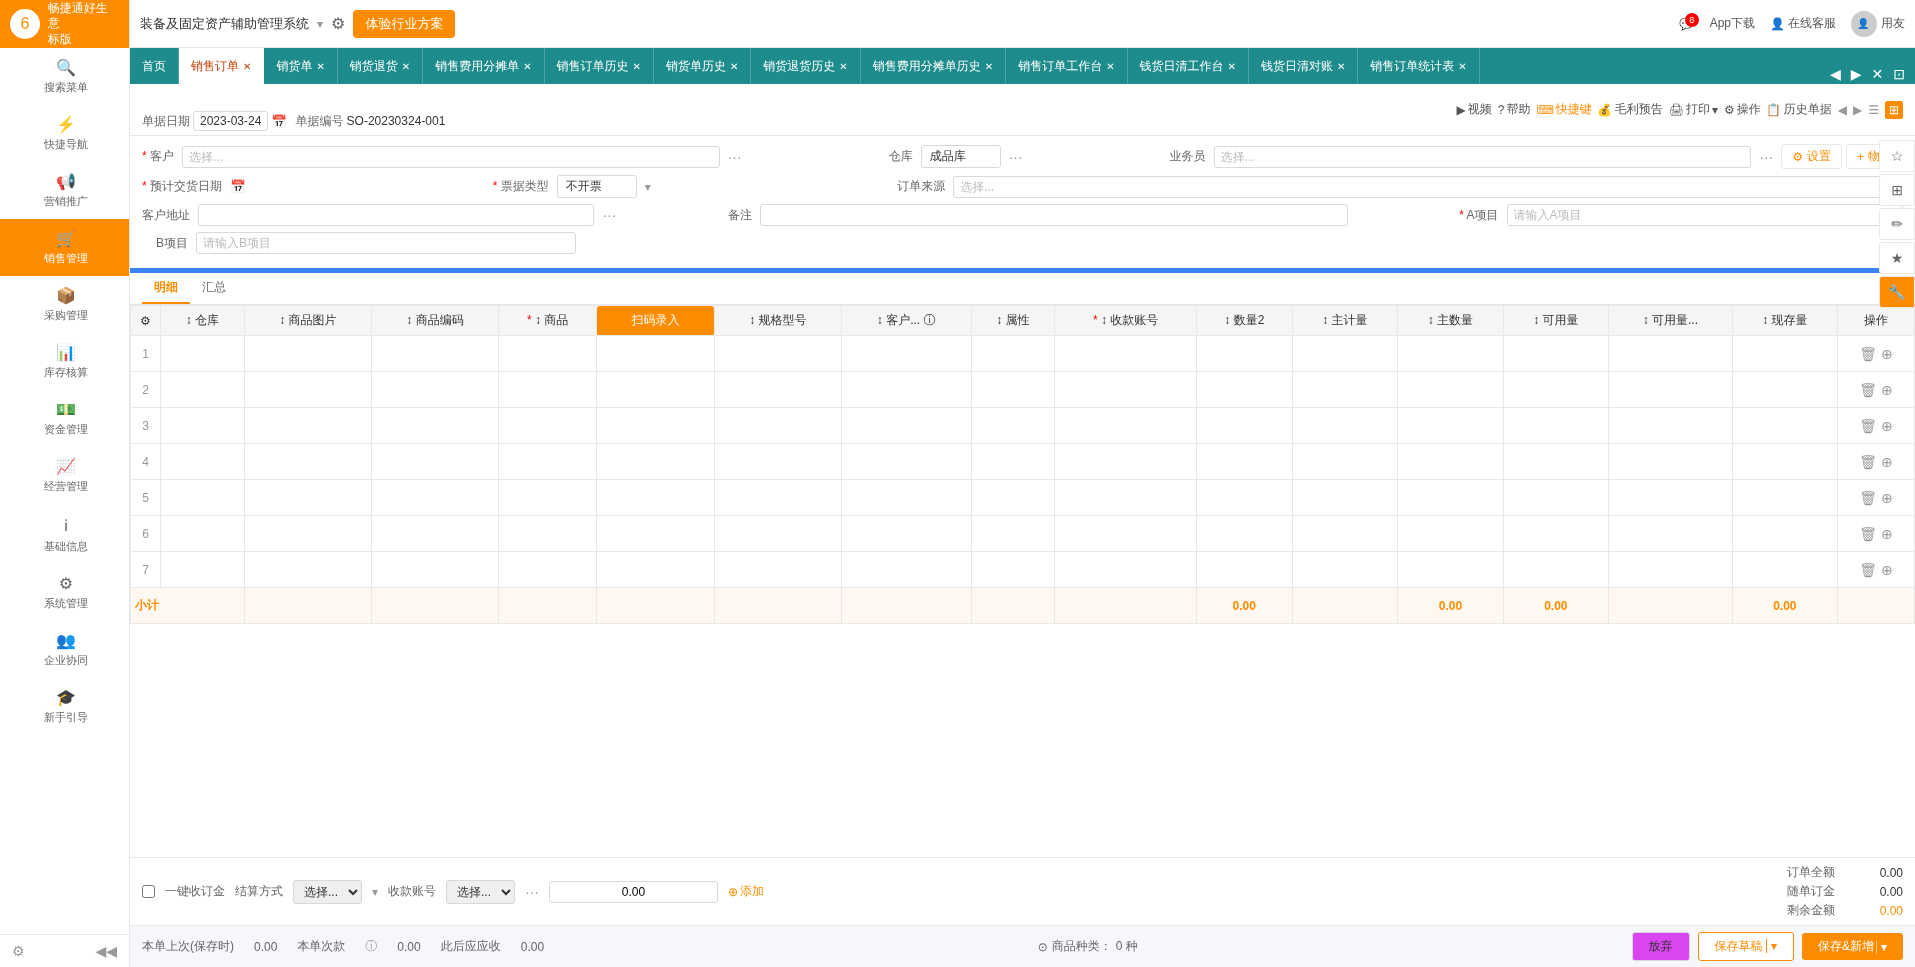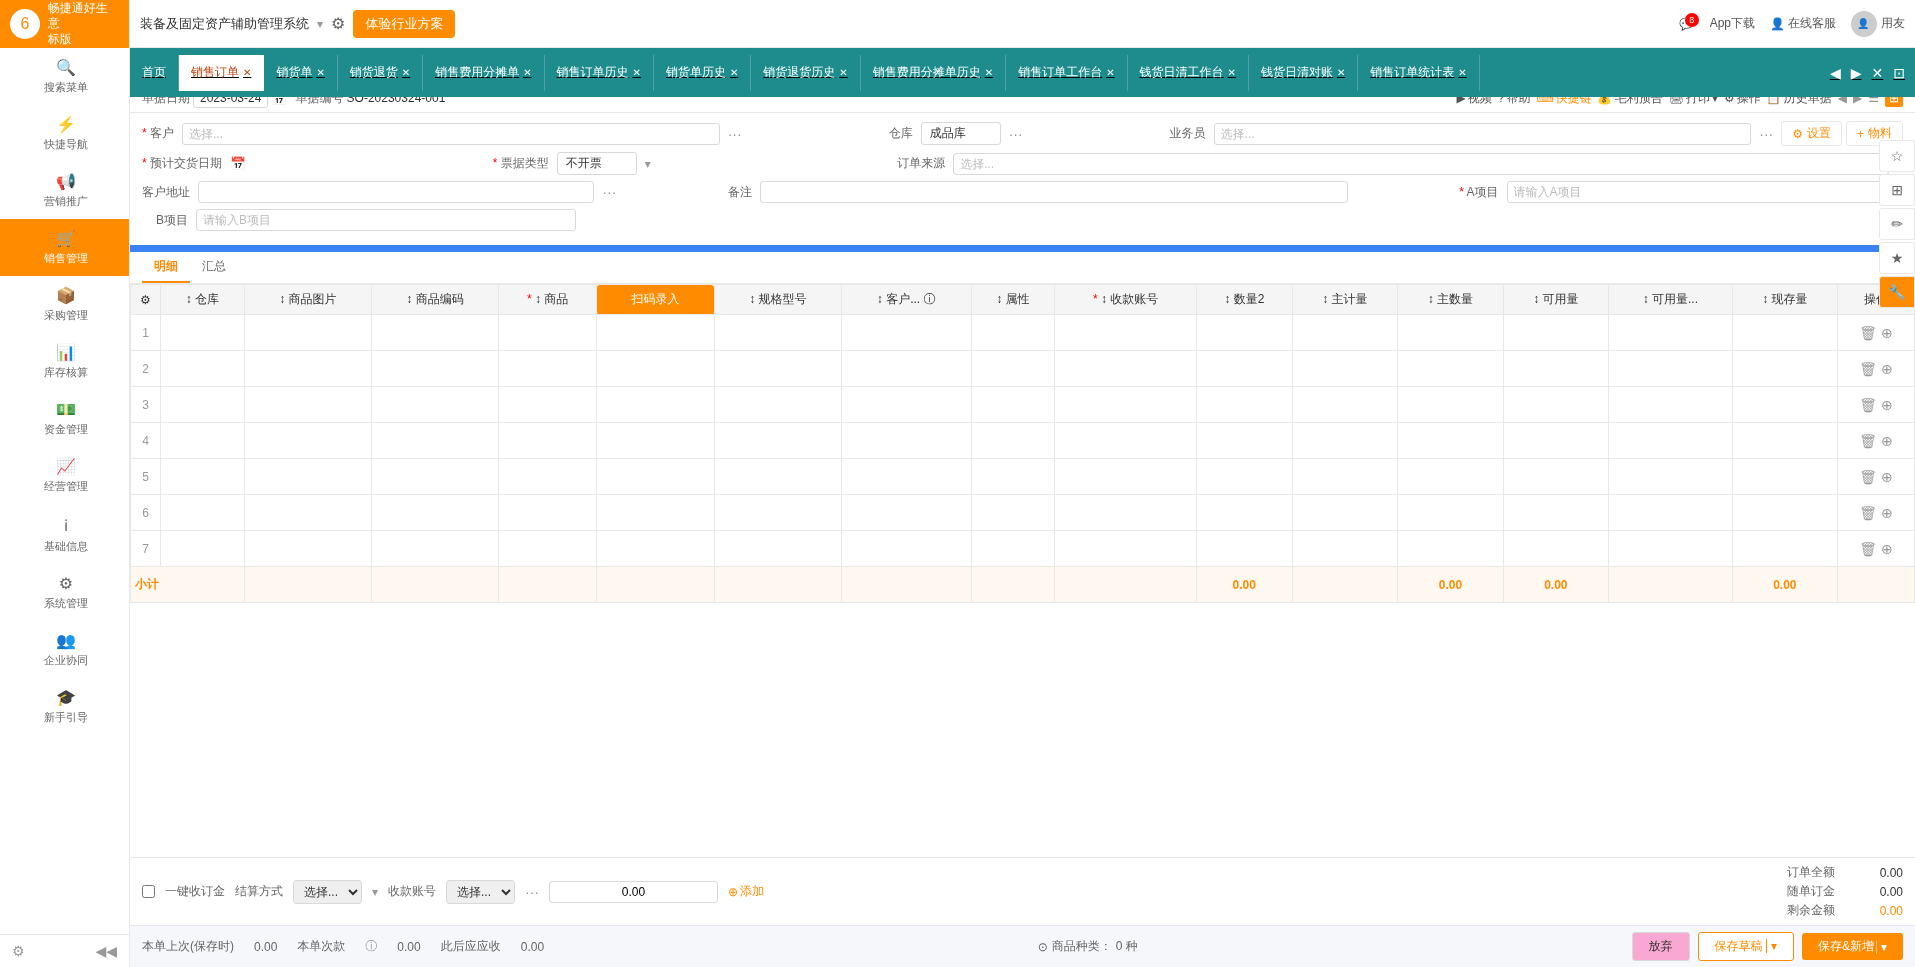--- a/index.html
+++ b/index.html
@@ -42,42 +42,42 @@
       padding: 5px 12px; cursor: pointer; font-size: 13px;
     }
     .topbar-right { margin-left: auto; display: flex; align-items: center; gap: 15px; color: #555; }
     .notification-badge { position: relative; display: inline-block; }
     .badge-dot { position: absolute; top: -4px; right: -4px; background: #f00; border-radius: 50%; width: 14px; height: 14px; font-size: 9px; color: #fff; display: flex; align-items: center; justify-content: center; }
     .topbar-user { display: flex; align-items: center; gap: 4px; cursor: pointer; }
     .user-avatar { width: 26px; height: 26px; background: #ccc; border-radius: 50%; display: flex; align-items: center; justify-content: center; font-size: 10px; }
 
     
     .tabbar {
-      position: fixed; left: 130px; top: 48px; right: 0; height: 49px;
-      background: #1e8c8c; display: flex; align-items: center; overflow: hidden; z-index: 99; text-decoration: underline;
+      position: fixed; left: 130px; top: 48px; right: 0; height: 36px;
+      background: #1e8c8c; display: flex; align-items: flex-end; overflow: hidden; z-index: 99;
     }
     .tab {
       height: 36px; display: flex; align-items: center; padding: 0 12px;
       color: #fff; white-space: nowrap; cursor: pointer; font-size: 12px; gap: 4px;
       border-right: 1px solid rgba(255,255,255,0.2);
     }
     .tab.active { background: #fff; color: #c2410c; }
     .tab-close { font-size: 10px; cursor: pointer; color: inherit; }
     .tabbar-arrows { margin-left: auto; display: flex; gap: 2px; padding: 0 6px; }
     .tabbar-arrow { color: #fff; cursor: pointer; font-size: 14px; padding: 2px 4px; }
 
     
     .main {
       position: fixed; left: 130px; top: 84px; right: 0; bottom: 0;
       background: #f5f7fa; overflow: hidden; display: flex; flex-direction: column;
     }
 
     
     .form-area {
-      background: #fff; padding: 8px 12px; border-bottom: 7px solid #3b82f6;
+      background: #fff; padding: 8px 12px; border-bottom: 5px solid #3b82f6;
     }
     .form-row { display: flex; align-items: center; gap: 8px; margin-bottom: 6px; flex-wrap: nowrap; }
     .form-label { color: #666; white-space: nowrap; font-size: 12px; }
     .form-label.required::before { content: '* '; color: #f00; }
     .form-value { color: #333; font-size: 12px; }
     .form-input {
       border: 1px solid #d9d9d9; border-radius: 3px; padding: 3px 6px;
       color: #333; background: #fff; font-size: 12px; outline: none; min-width: 100px;
     }
     .form-input::placeholder { color: #bbb; }
@@ -129,21 +129,21 @@
     .amount-value { color: #333; min-width: 60px; text-align: right; }
 
     
     .status-bar {
       background: #f5f7fa; border-top: 1px solid #e8e8e8; padding: 6px 12px;
       display: flex; align-items: center; gap: 20px; font-size: 12px; color: #666;
     }
     .status-bar-right { margin-left: auto; display: flex; align-items: center; gap: 8px; }
     .discard-btn {
       border: 1px solid #d9d9d9; border-radius: 3px; padding: 5px 16px;
-      background: #f9a8d4; cursor: pointer; font-size: 12px; color: #333;
+      background: #d946ef; cursor: pointer; font-size: 12px; color: #333;
     }
     .save-draft-btn {
       border: 1px solid #ff8c00; border-radius: 3px; padding: 5px 16px;
       background: #fff; cursor: pointer; font-size: 12px; color: #ff8c00;
     }
     .save-new-btn {
       background: #ff8c00; color: #fff; border: none; border-radius: 3px;
       padding: 5px 16px; cursor: pointer; font-size: 12px; display: flex; align-items: center; gap: 2px;
     }
 
@@ -156,21 +156,21 @@
       width: 36px; height: 32px; background: #fff; border: 1px solid #e8e8e8;
       display: flex; align-items: center; justify-content: center; cursor: pointer;
       font-size: 14px; color: #666; border-radius: 3px 0 0 3px;
     }
     .right-float-btn.orange { background: #ff8c00; color: #fff; }
 
     .header-row {
       display: flex; align-items: center; padding: 4px 12px; background: #fff;
       border-bottom: 1px solid #e8e8e8; gap: 8px; flex-wrap: nowrap;
     }
-    .header-item { display: flex; align-items: center; gap: 3px; color: #555; }
+    .header-item { display: flex; align-items: center; gap: 3px; color: #555; margin-top: 23px; }
     .setting-btn {
       margin-left: auto; background: #fff; border: 1px solid #e8e8e8; border-radius: 3px;
       padding: 3px 10px; cursor: pointer; color: #ff8c00; display: flex; align-items: center; gap: 4px;
     }
     .add-item-btn {
       background: #fff; border: 1px solid #e8e8e8; border-radius: 3px;
       padding: 3px 10px; cursor: pointer; color: #ff8c00; display: flex; align-items: center; gap: 4px;
     }
     .form-date-icon { color: #bbb; cursor: pointer; font-size: 13px; }
   </style>

